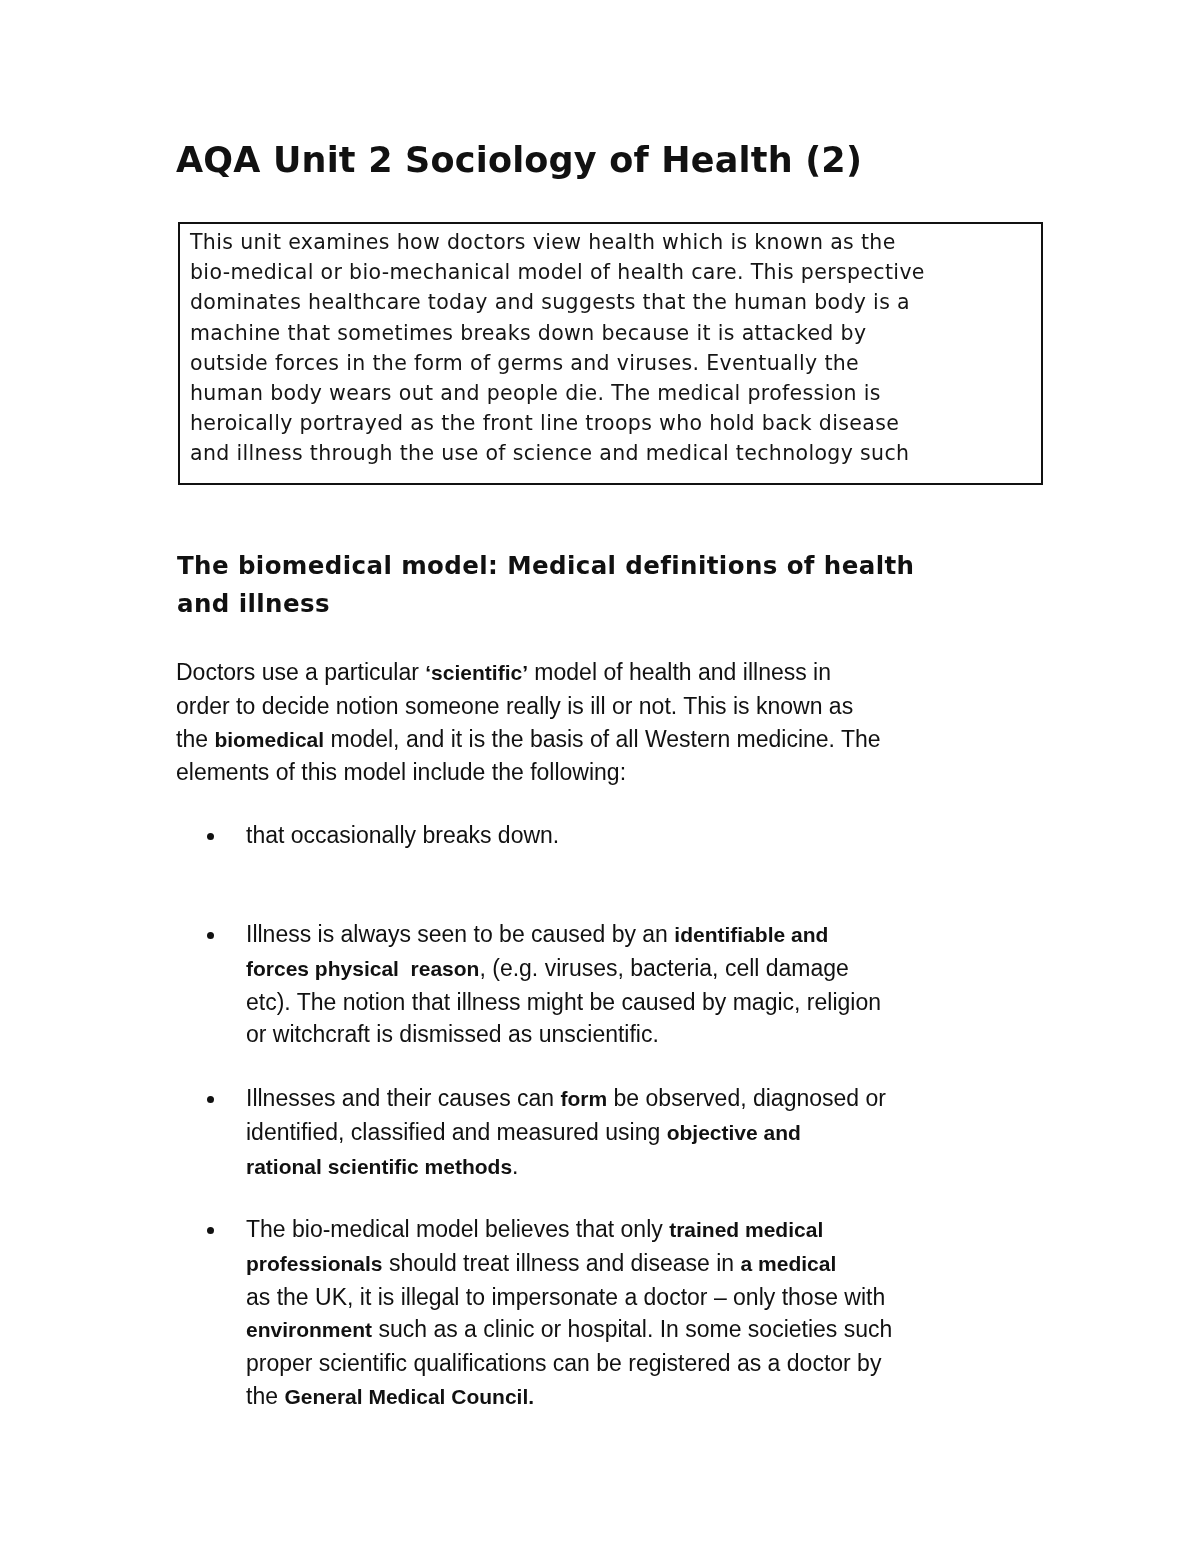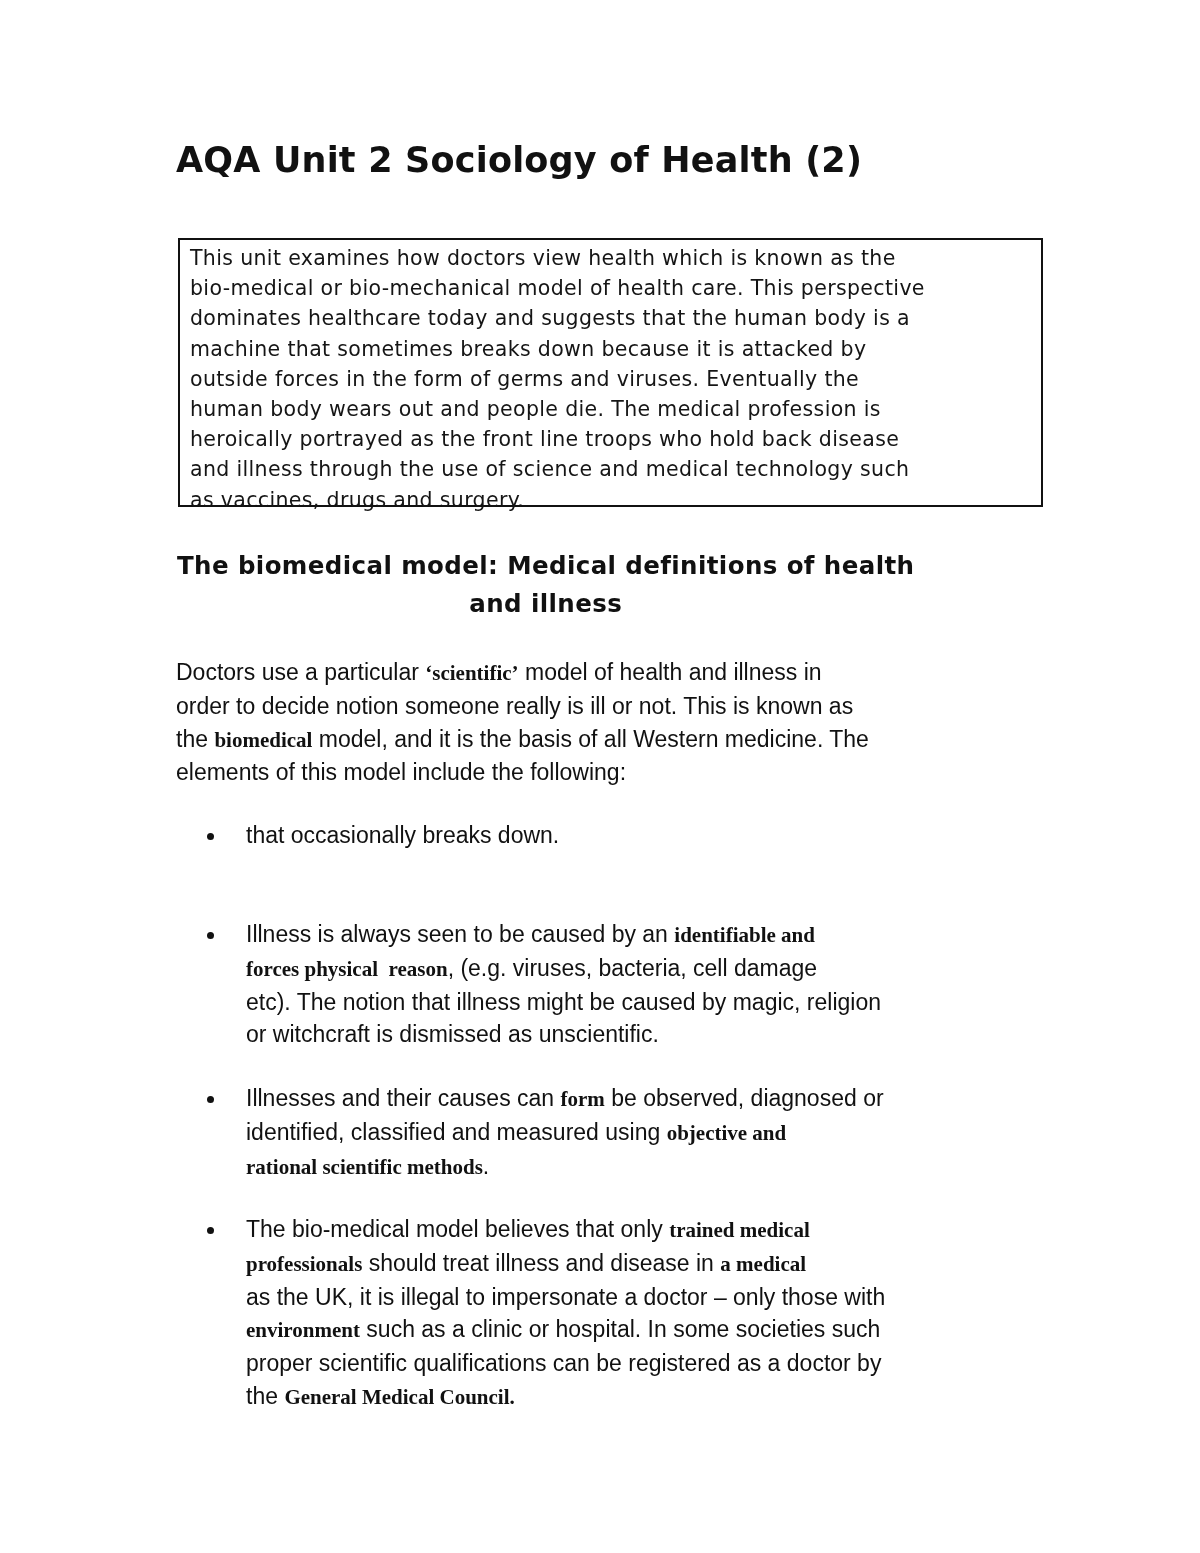--- a/index.html
+++ b/index.html
@@ -1,25 +1,25 @@
 <!DOCTYPE html>
 <html><head>
   <meta charset="utf-8">
   <style>
     html, body { margin: 0; padding: 0; background: #ffffff; }
     body { width: 1200px; height: 1553px; position: relative; overflow: hidden; color: #111; font-family: "DejaVu Sans", sans-serif; }
     .page { position: absolute; left: 0; top: 0; width: 1200px; height: 1379px; background: #fff; }
     .title { position: absolute; left: 176px; top: 140px; margin: 0; font-family: "DejaVu Sans", sans-serif; font-weight: bold; font-size: 35px; letter-spacing: 0.2px; color: #111; white-space: nowrap; }
-    .intro-box { position: absolute; left: 178px; top: 238px; width: 841px; height: 252px; border: 2px solid #111; padding: 3px 10px 10px 10px; }
+    .intro-box { position: absolute; left: 178px; top: 222px; width: 841px; height: 252px; border: 2px solid #111; padding: 3px 10px 4px 10px; }
     .intro-line { font-family: "DejaVu Sans", sans-serif; font-size: 20.5px; line-height: 30.2px; white-space: nowrap; letter-spacing: 0.35px; color: #151515; }
     .section-heading { position: absolute; left: 177px; top: 547px; margin: 0; font-family: "DejaVu Sans", sans-serif; font-weight: bold; font-size: 24.5px; line-height: 38px; letter-spacing: 0.4px; color: #111; }
-    .section-heading .hl { display: block; white-space: nowrap; text-align: center; }
+    .section-heading .hl { display: block; white-space: nowrap; }
     .body-para { position: absolute; left: 176px; top: 656px; }
     .body-line { font-family: "Liberation Sans", sans-serif; font-size: 23px; line-height: 32.8px; white-space: nowrap; color: #111; }
-    b { font-weight: bold; font-family: Liberation Serif, serif; font-size: 21px; text-align: right; }
+    b { font-weight: bold; font-family: Liberation Sans, sans-serif; font-size: 21px; text-align: right; }
     .bullets { position: absolute; left: 176px; top: 819px; width: 880px; }
     .bullet { position: absolute; left: 0; width: 880px; }
     .bullet-dot { position: absolute; left: 31px; top: 14px; width: 7px; height: 7px; border-radius: 50%; background: #111; }
     .bullet-text { position: absolute; left: 70px; }
   </style>
 </head>
 <body>
 
 <div class="page">
 
@@ -27,21 +27,20 @@
 
   <div class="intro-box">
     <div class="intro-line">This unit examines how doctors view health which is known as the</div>
     <div class="intro-line">bio-medical or bio-mechanical model of health care. This perspective</div>
     <div class="intro-line">dominates healthcare today and suggests that the human body is a</div>
     <div class="intro-line">machine that sometimes breaks down because it is attacked by</div>
     <div class="intro-line">outside forces in the form of germs and viruses. Eventually the</div>
     <div class="intro-line">human body wears out and people die. The medical profession is</div>
     <div class="intro-line">heroically portrayed as the front line troops who hold back disease</div>
     <div class="intro-line">and illness through the use of science and medical technology such</div>
-    <div class="intro-line">as vaccines, drugs and surgery.</div>
   </div>
 
   <h2 class="section-heading">
     <span class="hl">The biomedical model: Medical definitions of health</span>
     <span class="hl">and illness</span>
   </h2>
 
   <div class="body-para">
     <div class="body-line"><span>Doctors use a particular </span><b>‘scientific’</b><span> model of health and illness in</span></div>
     <div class="body-line">order to decide notion someone really is ill or not. This is known as</div>

